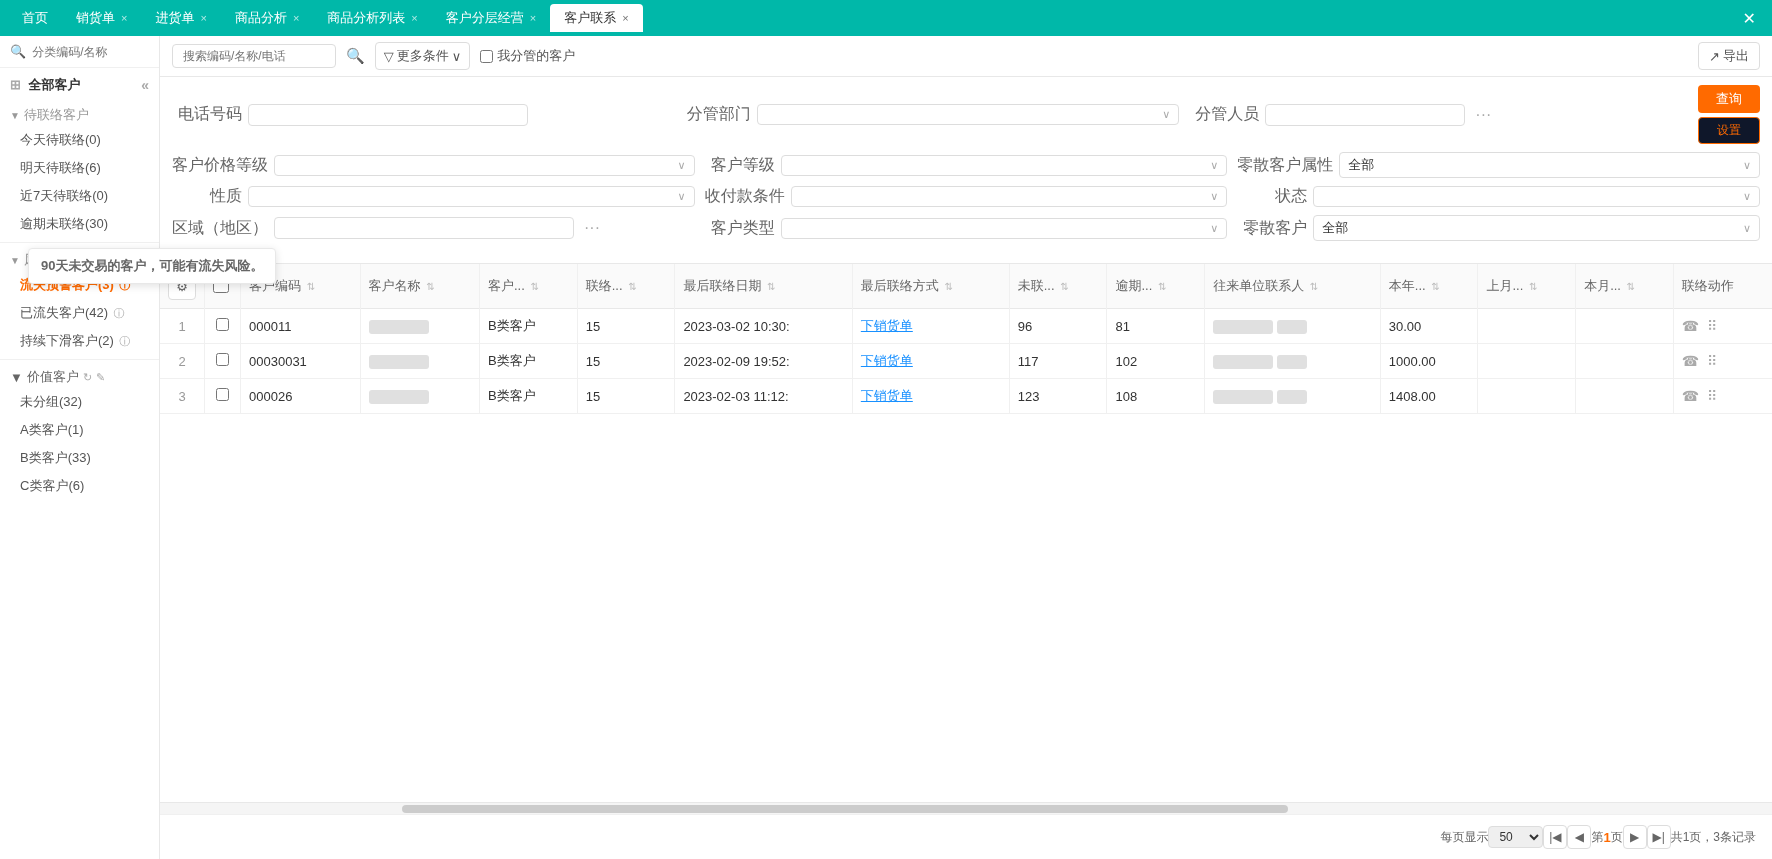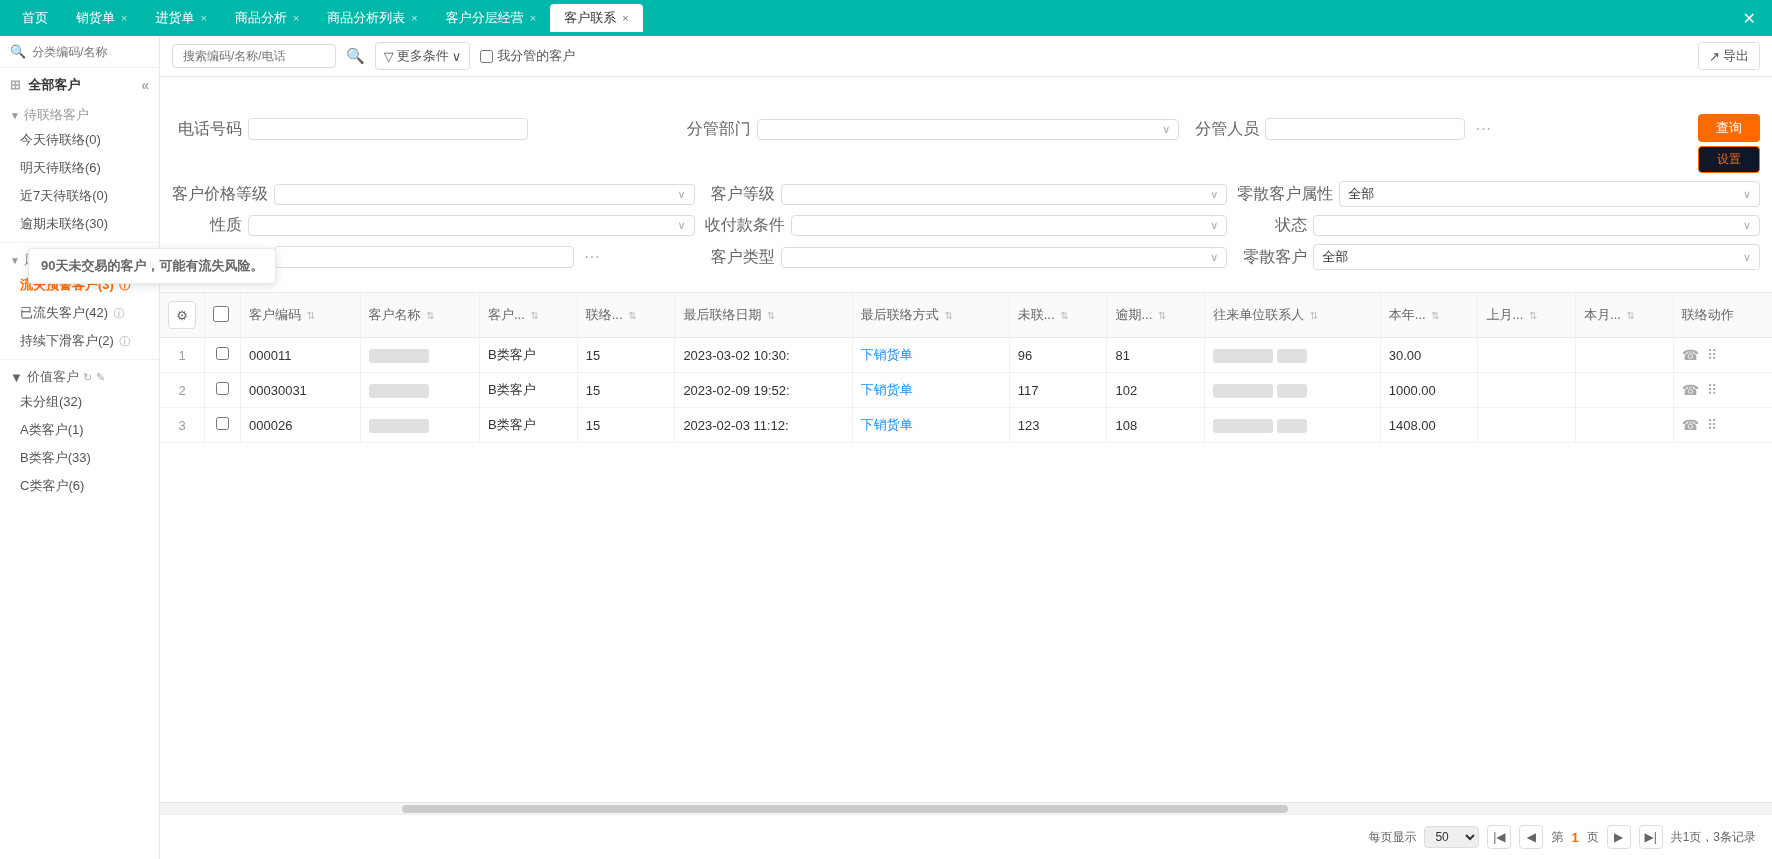--- a/index.html
+++ b/index.html
@@ -238,21 +238,20 @@
     .filter-dots { color: #aaa; cursor: pointer; font-size: 16px; margin-left: 4px; }
     .query-btn {
       background: #ff6a00;
       color: #fff;
       border: none;
       border-radius: 4px;
       padding: 5px 18px;
       cursor: pointer;
       font-size: 13px;
       white-space: nowrap;
-      margin-top: 29px;
     }
     .settings-btn {
       background: #0f172a;
       color: #ff6a00;
       border: 1px solid #ff6a00;
       border-radius: 4px;
       padding: 4px 14px;
       cursor: pointer;
       font-size: 12px;
       white-space: nowrap;
@@ -290,21 +289,21 @@
     thead th:last-child { border-right: none; }
     thead th .sort-icon { color: #bbb; font-size: 10px; margin-left: 2px; }
     tbody tr { border-bottom: 1px solid #f0f0f0; }
     tbody td {
       padding: 8px 8px;
       color: #333;
       white-space: nowrap;
       border-right: 1px solid #f0f0f0;
     }
     tbody td:last-child { border-right: none; }
-    .td-link { color: #1890ff; cursor: pointer; }
+    .td-link { color: #1890ff; cursor: pointer; text-decoration: underline; }
     .td-blur {
       display: inline-block;
       width: 60px;
       height: 14px;
       background: #e0e0e0;
       border-radius: 3px;
       vertical-align: middle;
     }
     .td-blur-sm {
       display: inline-block;
@@ -329,21 +328,20 @@
     }
 
     
     .pagination {
       display: flex;
       align-items: center;
       justify-content: flex-end;
       padding: 10px 16px;
       border-top: 1px solid #f0f0f0;
       background: #fff;
-      gap: 8px;
       flex-shrink: 0;
     }
     .pagination-label { color: #666; font-size: 12px; }
     .pagination-select {
       border: 1px solid #ddd;
       border-radius: 4px;
       padding: 2px 6px;
       font-size: 12px;
       color: #333;
     }

